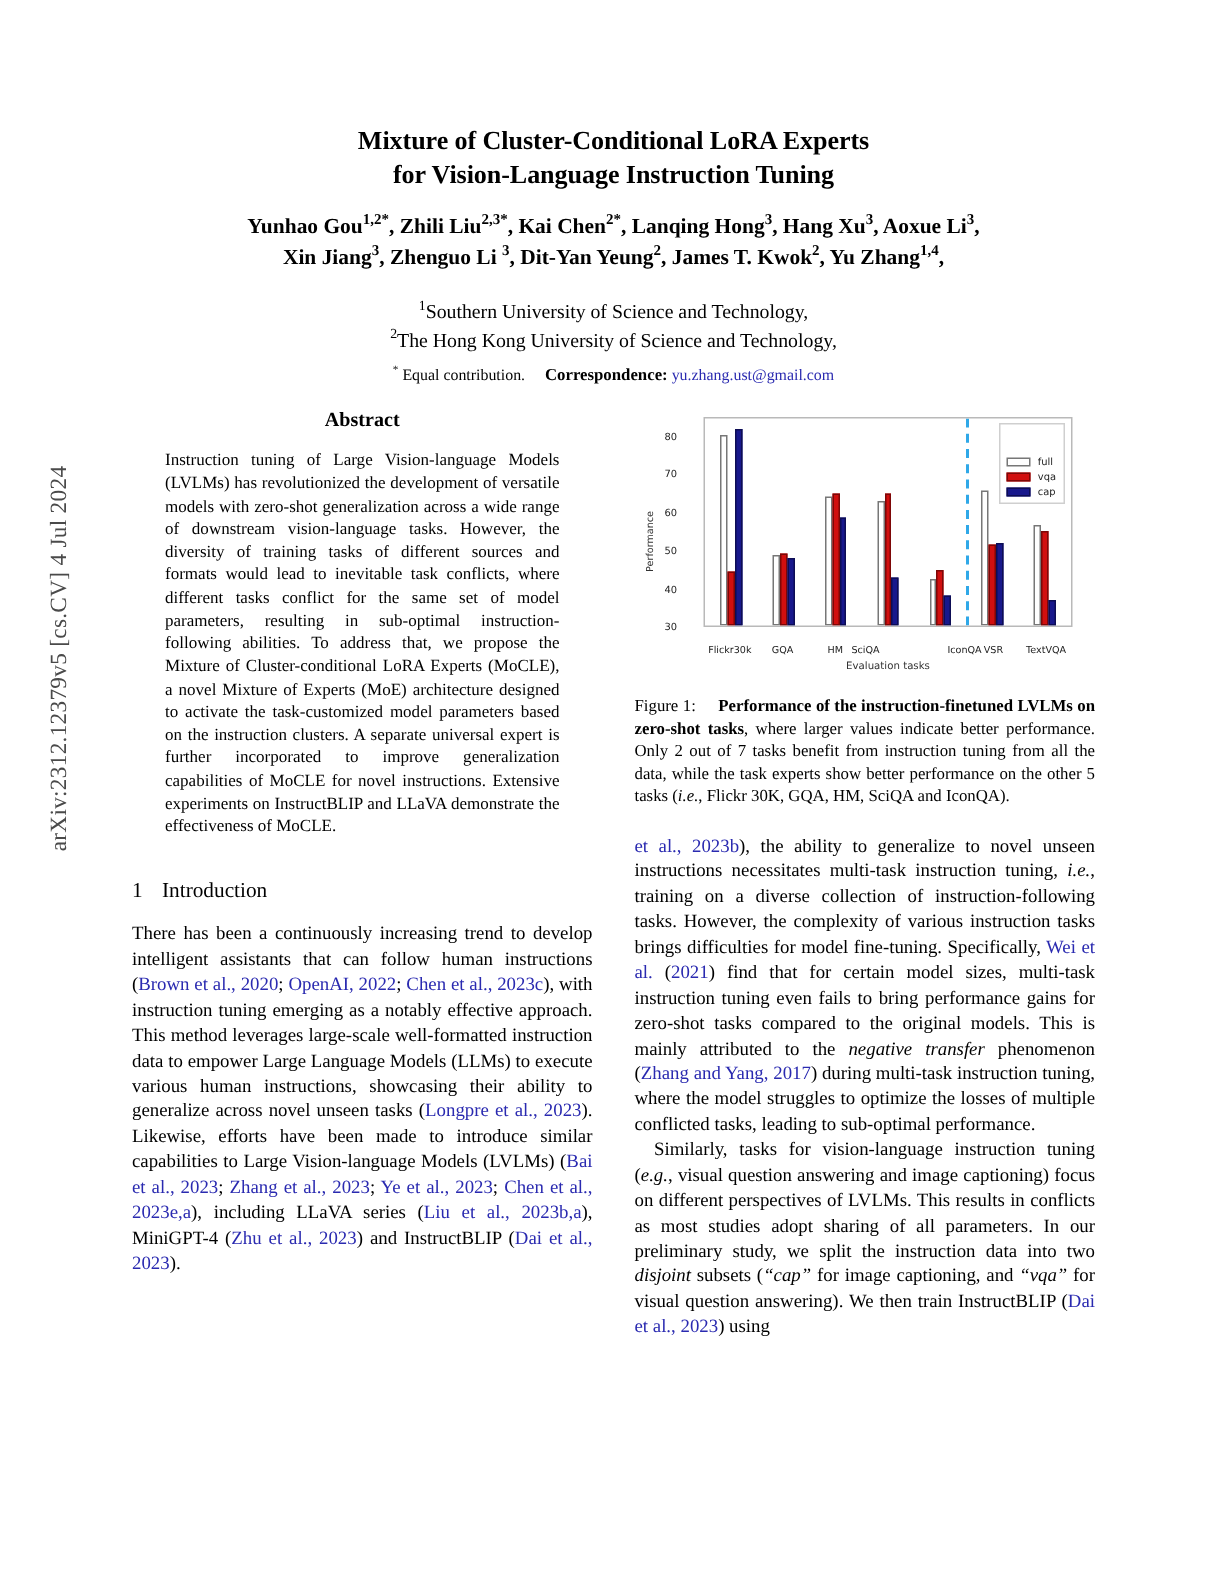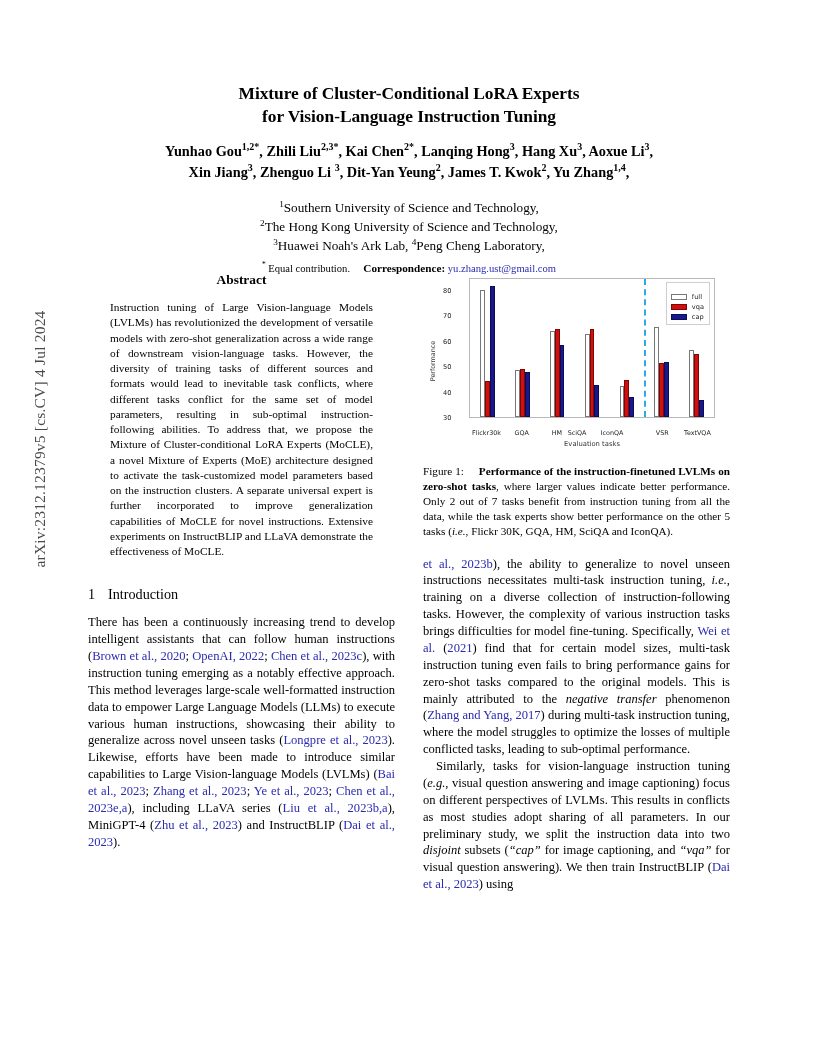--- a/index.html
+++ b/index.html
@@ -186,21 +186,21 @@
     bottom: 0;
     width: 0;
     border-left: 2px dashed #2fa8e8;
   }
   #legend {
     position: absolute;
     right: 4px;
     top: 3px;
     border: 1px solid #cfcfcf;
     background: #ffffff;
-    padding: 10px 5px 3px 4px;
+    padding: 21px 5px 3px 4px;
     display: flex;
     flex-direction: column;
     gap: 2px;
   }
   .legend-row { display: flex; align-items: center; gap: 5px; }
   .legend-swatch { width: 16px; height: 6px; box-sizing: border-box; }
   .legend-swatch.full { background: #ffffff; border: 1px solid #777777; }
   .legend-swatch.vqa  { background: #d10f0f; border: 1px solid #7d0707; }
   .legend-swatch.cap  { background: #18188c; border: 1px solid #0d0d55; }
   .legend-label {
@@ -234,21 +234,20 @@
         Yunhao Gou<sup>1,2*</sup>, Zhili Liu<sup>2,3*</sup>, Kai Chen<sup>2*</sup>, Lanqing Hong<sup>3</sup>, Hang Xu<sup>3</sup>, Aoxue Li<sup>3</sup>,
       </div>
       <div>
         Xin Jiang<sup>3</sup>, Zhenguo Li <sup>3</sup>, Dit-Yan Yeung<sup>2</sup>, James T. Kwok<sup>2</sup>, Yu Zhang<sup>1,4</sup>,
       </div>
     </div>
 
     <div id="affiliations">
       <div><sup>1</sup><span>Southern University of Science and Technology,</span></div>
       <div><sup>2</sup><span>The Hong Kong University of Science and Technology,</span></div>
-      <div><sup>3</sup><span>Huawei Noah's Ark Lab, </span><sup>4</sup><span>Peng Cheng Laboratory,</span></div>
     </div>
 
     <div id="contact-line">
       <sup>*</sup> <span>Equal contribution.</span>
       &nbsp;&nbsp;&nbsp;
       <span class="corr-label">Correspondence:</span>
       <span class="email">yu.zhang.ust@gmail.com</span>
     </div>
   </div>
 
@@ -319,21 +318,21 @@
               <div class="ytick" style="inset: 95.0909px auto auto 14px; position: absolute;">50</div>
               <div class="ytick" style="inset: 69.6364px auto auto 14px; position: absolute;">60</div>
               <div class="ytick" style="inset: 44.1818px auto auto 14px; position: absolute;">70</div>
               <div class="ytick" style="inset: 18.7273px auto auto 14px; position: absolute;">80</div>
             </div>
           <div id="xtick-layer">
               <div class="xtick" style="left: 57.5714px;">Flickr30k</div>
               <div class="xtick" style="left: 92.7143px;">GQA</div>
               <div class="xtick" style="left: 127.857px;">HM</div>
               <div class="xtick" style="left: 148px;">SciQA</div>
-              <div class="xtick" style="left: 183px;">IconQA</div>
+              <div class="xtick" style="left: 214px;">IconQA</div>
               <div class="xtick" style="left: 233.286px;">VSR</div>
               <div class="xtick" style="left: 268.429px;">TextVQA</div>
             </div>
         </div>
 
         <figcaption id="figure-caption">
           <span>Figure 1:</span>
           <b>Performance of the instruction-finetuned LVLMs on zero-shot tasks</b><span>, where larger values indicate better performance. Only 2 out of 7 tasks benefit from instruction tuning from all the data, while the task experts show better performance on the other 5 tasks (<span class="ital">i.e.</span>, Flickr 30K, GQA, HM, SciQA and IconQA).</span>
         </figcaption>
       </figure>

